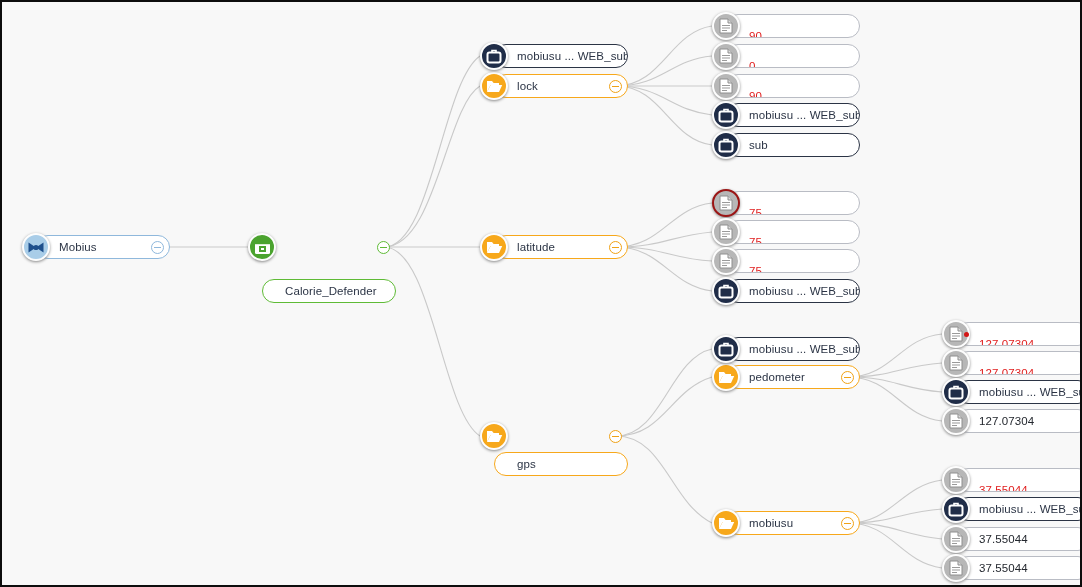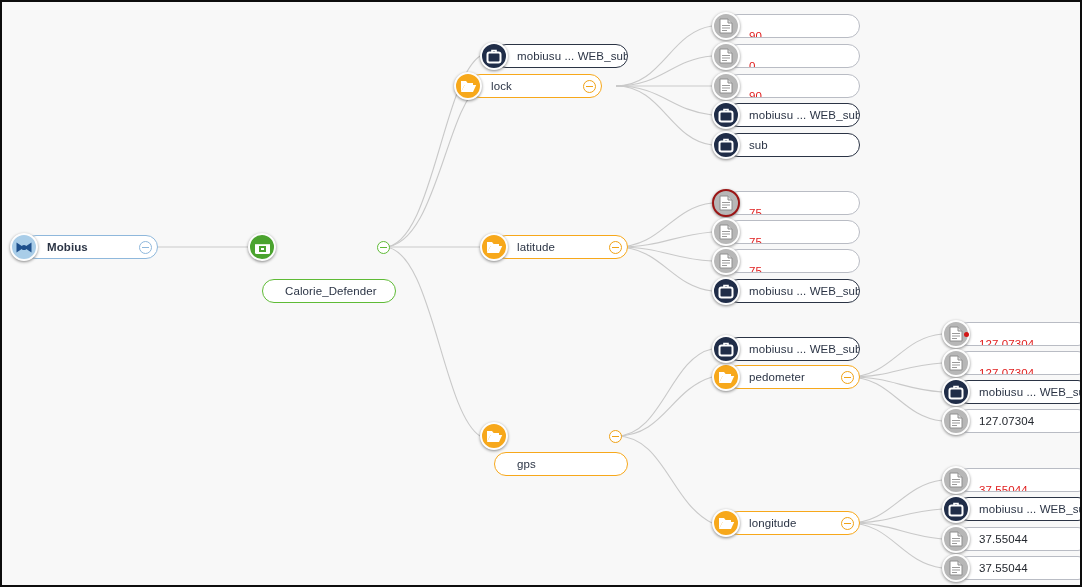--- a/index.html
+++ b/index.html
@@ -155,21 +155,21 @@
       <path d="M 846,375 C 890,375 898,364 940,361" fill="none" stroke="#c9c9c9" stroke-width="1.1"></path>
       <path d="M 846,375 C 892,375 898,387 940,390" fill="none" stroke="#c9c9c9" stroke-width="1.1"></path>
       <path d="M 846,375 C 890,375 898,414 940,419" fill="none" stroke="#c9c9c9" stroke-width="1.1"></path>
       <path d="M 846,521 C 890,521 898,484 940,478" fill="none" stroke="#c9c9c9" stroke-width="1.1"></path>
       <path d="M 846,521 C 890,521 898,510 940,507" fill="none" stroke="#c9c9c9" stroke-width="1.1"></path>
       <path d="M 846,521 C 892,521 898,533 940,537" fill="none" stroke="#c9c9c9" stroke-width="1.1"></path>
       <path d="M 846,521 C 890,521 898,560 940,566" fill="none" stroke="#c9c9c9" stroke-width="1.1"></path>
     </svg>
 
   <div id="node-layer">
-      <div class="node" style="left: 8px; top: 233px; width: 148px; font-weight: bold;">
+      <div class="node" style="left: 20px; top: 233px; width: 148px;">
         <div class="node-pill pill-root" style="width: 134px;">
           <span class="node-label">Mobius</span>
         </div>
         <div class="node-icon ic-root">
           <svg width="18" height="13" viewBox="0 0 18 13">
             <path d="M9 6.5 L1.5 1.5 V11.5 Z" fill="#1d4f8c"></path>
             <path d="M9 6.5 L16.5 1.5 V11.5 Z" fill="#1d4f8c"></path>
             <circle cx="9" cy="6.5" r="2.6" fill="#1d4f8c"></circle>
           </svg>
         </div>
@@ -182,21 +182,21 @@
         <div class="node-icon ic-app">
           <svg width="17" height="15" viewBox="0 0 17 15">
             <rect x="1" y="1" width="15" height="13" rx="1.5" fill="#ffffff"></rect>
             <rect x="1" y="1" width="15" height="3.2" fill="#4ba32f"></rect>
             <rect x="5" y="6" width="7" height="6" fill="#4ba32f"></rect>
             <rect x="7" y="8" width="3" height="2" fill="#ffffff"></rect>
           </svg>
         </div>
         <div class="toggle tg-app" style="left: 129px;"></div>
       </div>
-      <div class="node" style="left: 452px; top: 72px; width: 148px; text-decoration: underline;">
+      <div class="node" style="left: 478px; top: 72px; width: 148px; text-decoration: underline;">
         <div class="node-pill pill-folder" style="width: 134px;">
           <span class="node-label">lock</span>
         </div>
         <div class="node-icon ic-folder">
           <svg width="17" height="14" viewBox="0 0 17 14">
             <path d="M1 13 V2 H6 L7.6 4 H13 V6 H4.5 L1 13 Z" fill="#ffffff"></path>
             <path d="M4.6 6 H16.2 L13 13 H1 Z" fill="#ffffff"></path>
           </svg>
         </div>
         <div class="toggle tg-folder" style="left: 129px;"></div>
@@ -232,21 +232,21 @@
         <div class="node-icon ic-folder">
           <svg width="17" height="14" viewBox="0 0 17 14">
             <path d="M1 13 V2 H6 L7.6 4 H13 V6 H4.5 L1 13 Z" fill="#ffffff"></path>
             <path d="M4.6 6 H16.2 L13 13 H1 Z" fill="#ffffff"></path>
           </svg>
         </div>
         <div class="toggle tg-folder" style="left: 129px;"></div>
       </div>
       <div class="node" style="left: 710px; top: 509px; width: 148px;">
         <div class="node-pill pill-folder" style="width: 134px;">
-          <span class="node-label">longitude</span>
+          <span class="node-label">mobiusu</span>
         </div>
         <div class="node-icon ic-folder">
           <svg width="17" height="14" viewBox="0 0 17 14">
             <path d="M1 13 V2 H6 L7.6 4 H13 V6 H4.5 L1 13 Z" fill="#ffffff"></path>
             <path d="M4.6 6 H16.2 L13 13 H1 Z" fill="#ffffff"></path>
           </svg>
         </div>
         <div class="toggle tg-folder" style="left: 129px;"></div>
       </div>
       <div class="node" style="left: 478px; top: 42px; width: 148px;">

